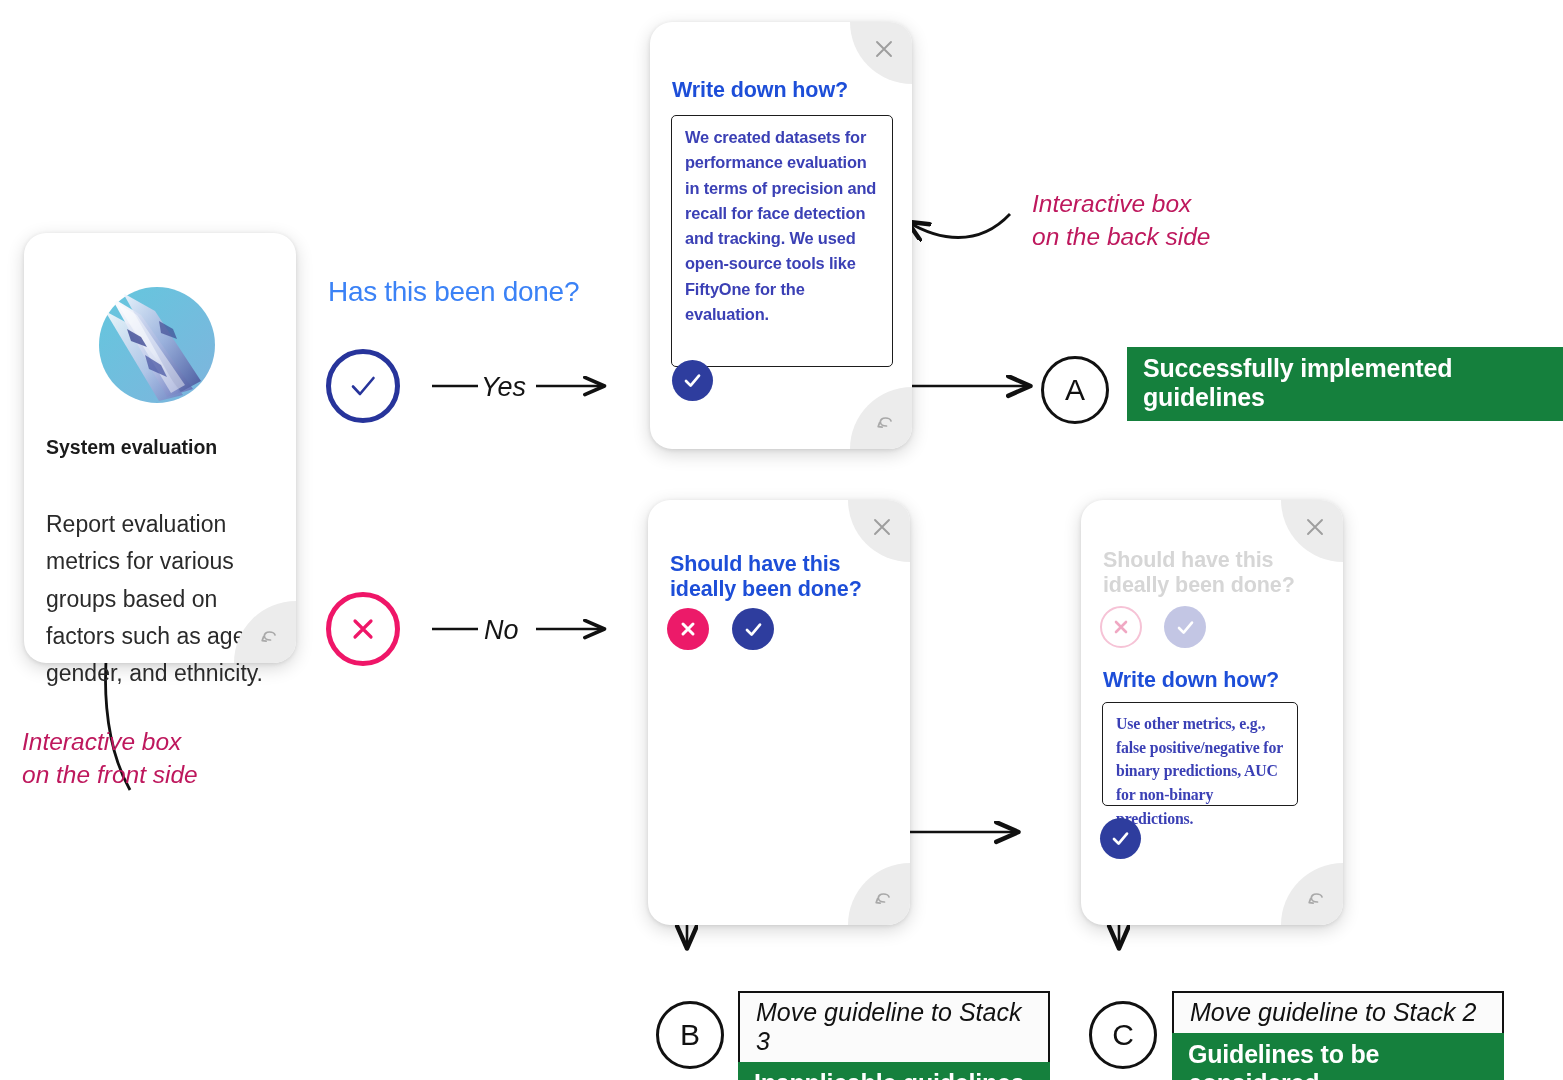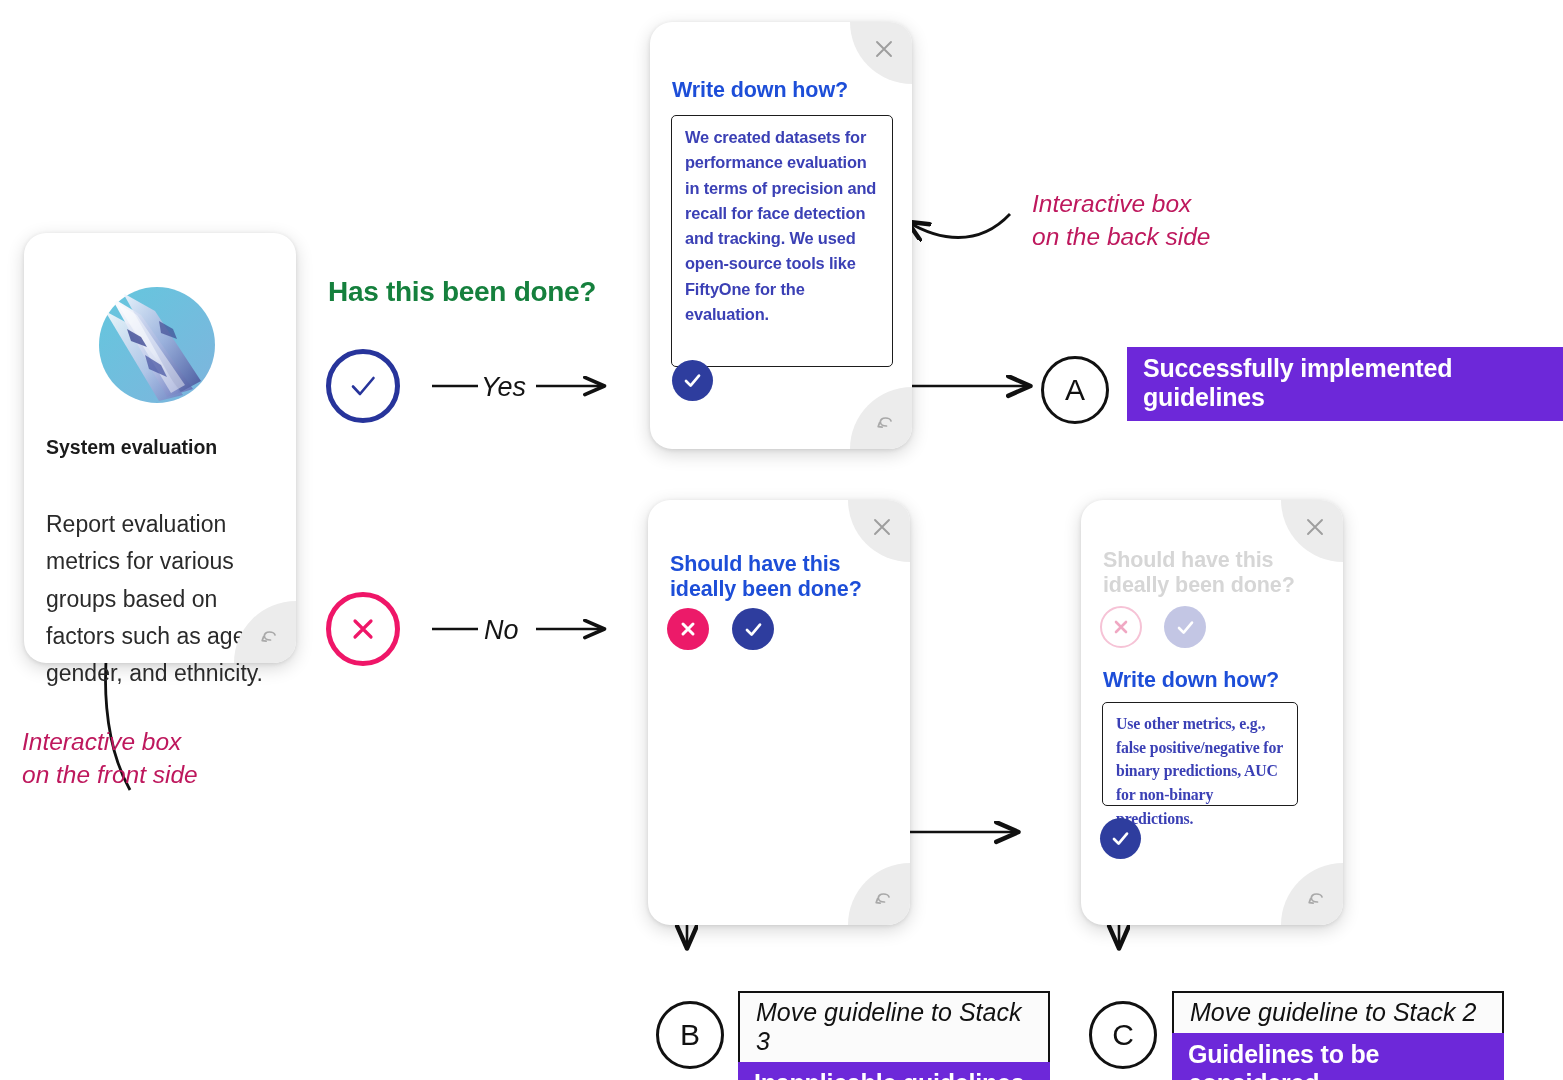--- a/index.html
+++ b/index.html
@@ -62,21 +62,21 @@
     display:flex;align-items:center;justify-content:center;box-sizing:border-box;}
   .bc-yes{border:5px solid #27349b;}
   .bc-no{border:5px solid #ef1668;}
 
   
   .branch-label{
     position:absolute;font-style:italic;font-size:27px;color:#141414;
     font-weight:400;
   }
   .headline{
-    position:absolute;font-size:28px;font-weight:700;color:#15803d;
+    position:absolute;font-size:28px;font-weight:400;color:#3b82f6;
     letter-spacing:-.3px;
   }
   .annot{
     position:absolute;font-style:italic;font-size:24.5px;color:#be185d;
     line-height:1.33;
   }
 
   
   .node-letter{
     position:absolute;width:62px;height:62px;border-radius:50%;
@@ -86,21 +86,21 @@
   }
 
   
   .callout{position:absolute;}
   .callout .top{
     background:#fbfbfb;border:2px solid #111;border-bottom:none;
     font-style:italic;font-weight:400;font-size:25px;color:#111;
     padding:5px 14px 6px 16px;box-sizing:border-box;
   }
   .callout .bot{
-    background:#6d28d9;color:#fff;font-weight:700;font-size:25px;
+    background:#15803d;color:#fff;font-weight:700;font-size:25px;
     padding:7px 14px 9px 16px;box-sizing:border-box;
     letter-spacing:-.2px;
   }
 
   
   .wires{position:absolute;inset:0;width:1563px;height:1080px;pointer-events:none;}
 </style>
 </head>
 <body>
 

